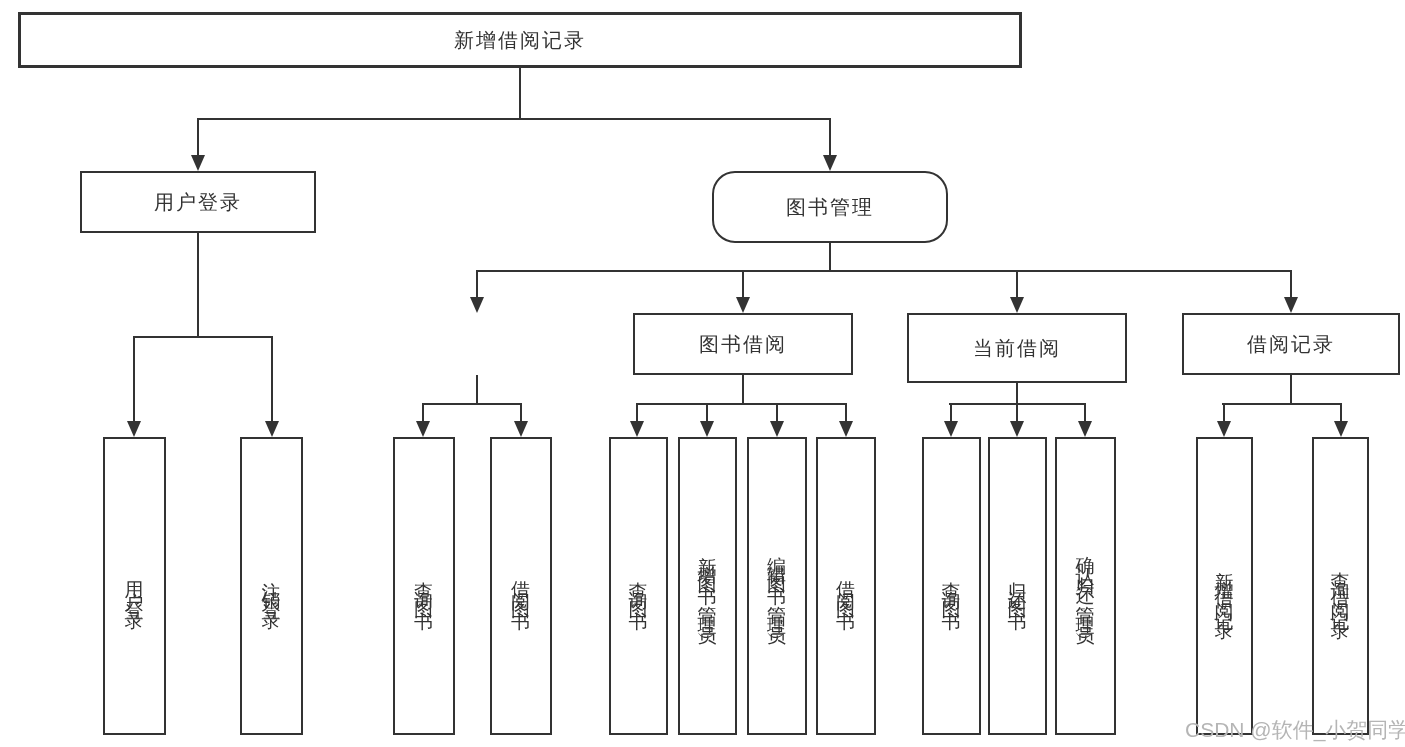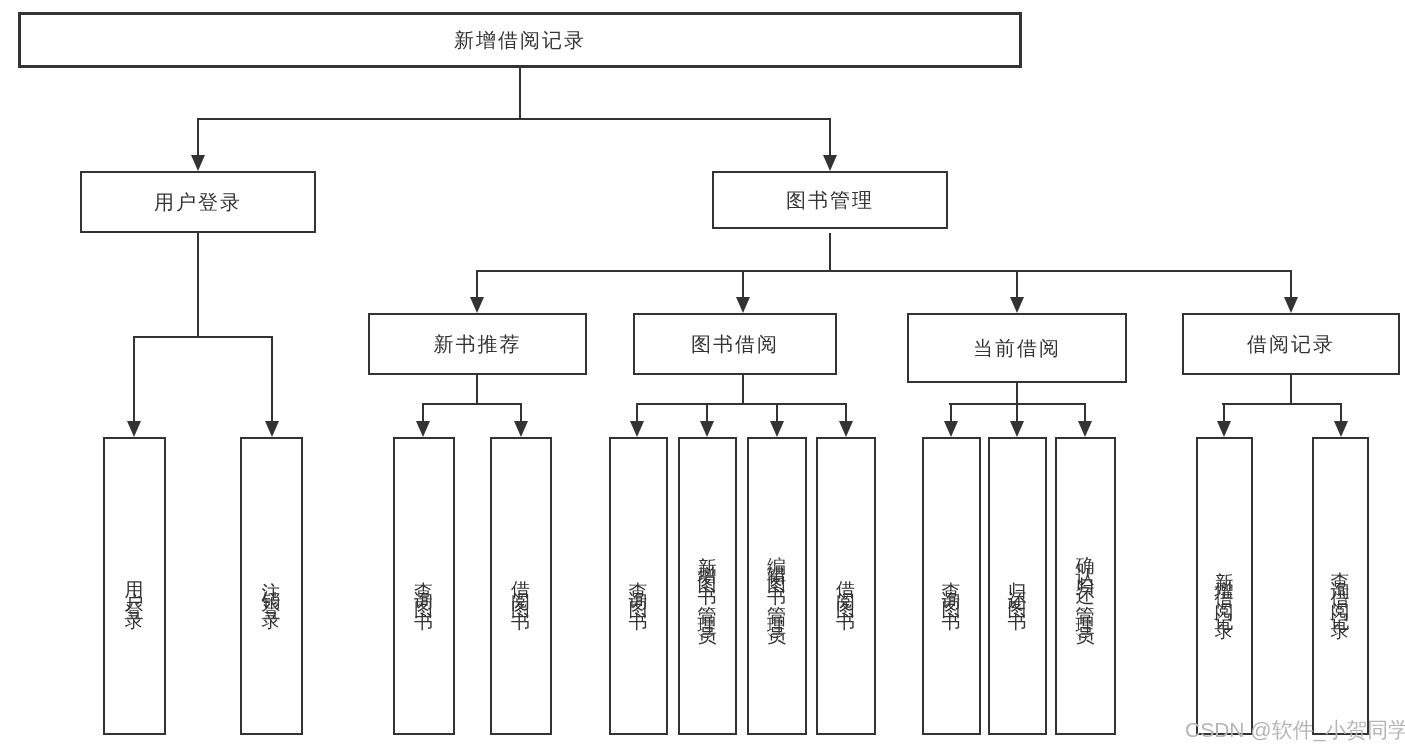--- a/index.html
+++ b/index.html
@@ -79,42 +79,41 @@
   <div class="box root" style="left:18px; top:12px; width:1004px; height:56px;">新增借阅记录</div>
 
   <div class="vline" style="left:519px; top:68px; height:52px;"></div>
   <div class="hline" style="left:197px; top:118px; width:634px;"></div>
   <div class="vline" style="left:197px; top:118px; height:37px;"></div>
   <div class="arrow-down" style="left:191px; top:155px;"></div>
   <div class="vline" style="left:829px; top:118px; height:37px;"></div>
   <div class="arrow-down" style="left:823px; top:155px;"></div>
 
   <div class="box" style="left:80px; top:171px; width:236px; height:62px;">用户登录</div>
-  <div class="box" style="left:712px; top:171px; width:236px; height:58px;">图书管理</div>
+  <div class="box" style="left:712px; top:171px; width:236px; height:72px;border-radius:23px;">图书管理</div>
 
   <div class="vline" style="left:197px; top:233px; height:104px;"></div>
   <div class="hline" style="left:133px; top:336px; width:140px;"></div>
   <div class="vline" style="left:133px; top:336px; height:86px;"></div>
   <div class="arrow-down" style="left:127px; top:421px;"></div>
   <div class="vline" style="left:271px; top:336px; height:86px;"></div>
   <div class="arrow-down" style="left:265px; top:421px;"></div>
 
   <div class="vline" style="left:829px; top:233px; height:38px;"></div>
   <div class="hline" style="left:476px; top:270px; width:816px;"></div>
   <div class="vline" style="left:476px; top:270px; height:28px;"></div>
   <div class="arrow-down" style="left:470px; top:297px;"></div>
   <div class="vline" style="left:742px; top:270px; height:28px;"></div>
   <div class="arrow-down" style="left:736px; top:297px;"></div>
   <div class="vline" style="left:1016px; top:270px; height:28px;"></div>
   <div class="arrow-down" style="left:1010px; top:297px;"></div>
   <div class="vline" style="left:1290px; top:270px; height:28px;"></div>
   <div class="arrow-down" style="left:1284px; top:297px;"></div>
 
-  <div class="box" style="left:368px; top:313px; width:219px; height:62px;">新书推荐</div>
-  <div class="box" style="left:633px; top:313px; width:204px; height:62px;">图书借阅</div>
+  <div class="box" style="left:633px; top:313px; width:220px; height:62px;">图书借阅</div>
   <div class="box" style="left:907px; top:313px; width:220px; height:70px;">当前借阅</div>
   <div class="box" style="left:1182px; top:313px; width:218px; height:62px;">借阅记录</div>
 
   <div class="vline" style="left:476px; top:375px; height:29px;"></div>
   <div class="hline" style="left:422px; top:403px; width:100px;"></div>
   <div class="vline" style="left:422px; top:403px; height:19px;"></div>
   <div class="arrow-down" style="left:416px; top:421px;"></div>
   <div class="vline" style="left:520px; top:403px; height:19px;"></div>
   <div class="arrow-down" style="left:514px; top:421px;"></div>
 

